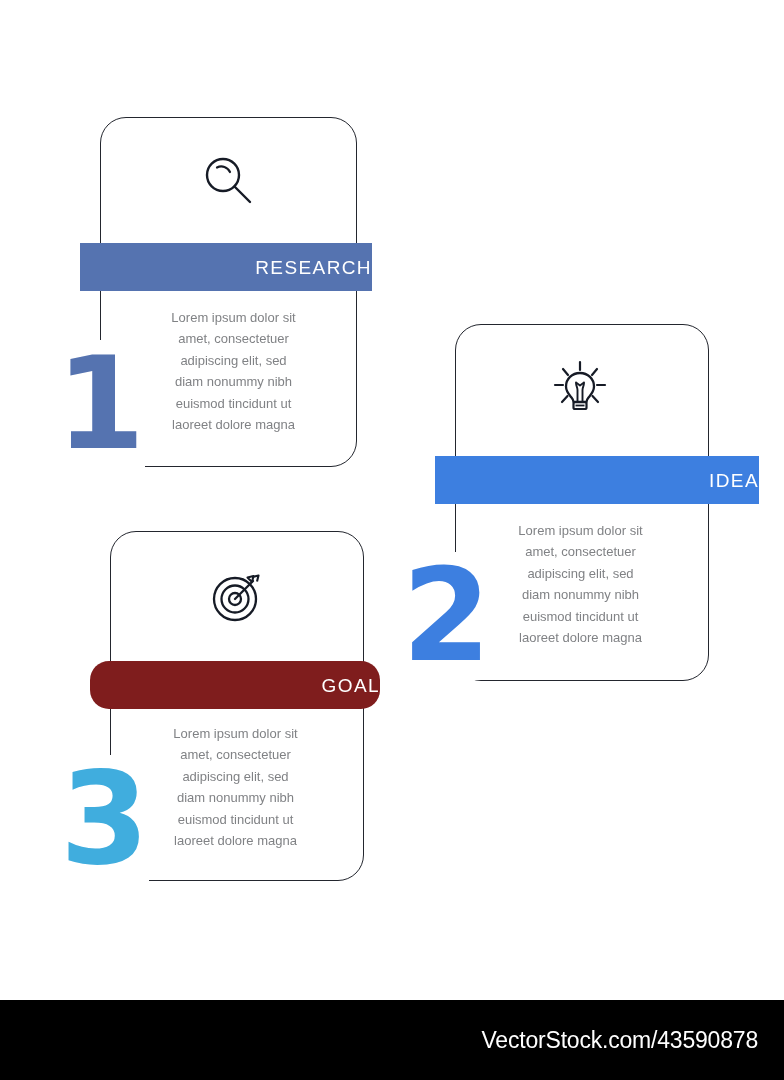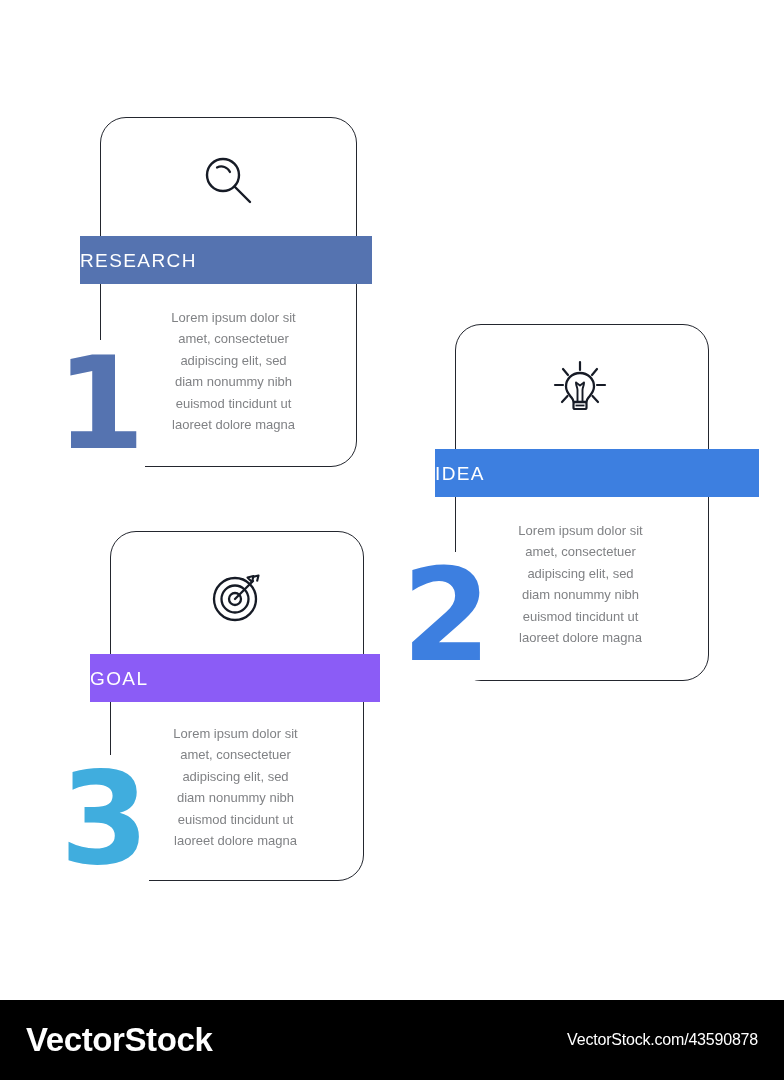--- a/index.html
+++ b/index.html
@@ -50,22 +50,23 @@
   .icon-wrap svg {
     display: block;
   }
 
   
   .banner {
     position: absolute;
     z-index: 4;
     display: flex;
     align-items: center;
-    justify-content: flex-start;
+    justify-content: flex-end;
     box-sizing: border-box;
+    margin-top: 7px;
   }
   .banner-label {
     color: #ffffff;
     font-size: 19px;
     letter-spacing: 1.4px;
     font-weight: 400;
     line-height: 1;
     white-space: nowrap;
   }
 
@@ -113,21 +114,21 @@
     font-weight: 700;
     letter-spacing: -0.4px;
     font-family: "Liberation Sans", sans-serif;
   }
   #footer-url {
     position: absolute;
     right: 26px;
     top: 50%;
     transform: translateY(-50%);
     color: #ffffff;
-    font-size: 16px;
+    font-size: 23px;
     font-weight: 400;
     letter-spacing: -0.2px;
     font-family: "Liberation Sans", sans-serif;
   }
 </style>
 </head>
 <body>
 
 <div id="canvas">
 
@@ -211,32 +212,31 @@
         <circle cx="27" cy="31" r="13.5" stroke="#161b26" stroke-width="2.3"></circle>
         <circle cx="27" cy="31" r="6" stroke="#161b26" stroke-width="2.3"></circle>
 
         <line x1="27" y1="31" x2="45" y2="13" stroke="#161b26" stroke-width="2.3" stroke-linecap="round"></line>
 
         <path d="M39.5 9.5 L45.5 8 L44 14 Z" stroke="#161b26" stroke-width="2.1" fill="none" stroke-linejoin="round"></path>
         <path d="M49 13.5 L50.5 7.5 L44.5 9" stroke="#161b26" stroke-width="2.1" fill="none" stroke-linejoin="round"></path>
       </svg>
     </div>
 
-    <div class="banner" style="left:90px; top:654px; width:290px; height:48px; background:#8b5cf6;">
+    <div class="banner" style="left:90px; top:654px; width:290px; height:48px; background:#7f1d1d;border-radius:19px;">
       <span class="banner-label">GOAL</span>
     </div>
 
     <div class="desc" style="left:128px; top:723px; width:215px;">Lorem ipsum dolor sit
 amet, consectetuer
 adipiscing elit, sed
 diam nonummy nibh
 euismod tincidunt ut
 laoreet dolore magna</div>
 
     <div class="numeral" style="left:58px; top:755px; color:#40adde;">3</div>
   </div>
 
   <div id="footer">
-    <div id="footer-brand">VectorStock</div>
     <div id="footer-url">VectorStock.com/43590878</div>
   </div>
 
 </div>
 
 </body></html>

